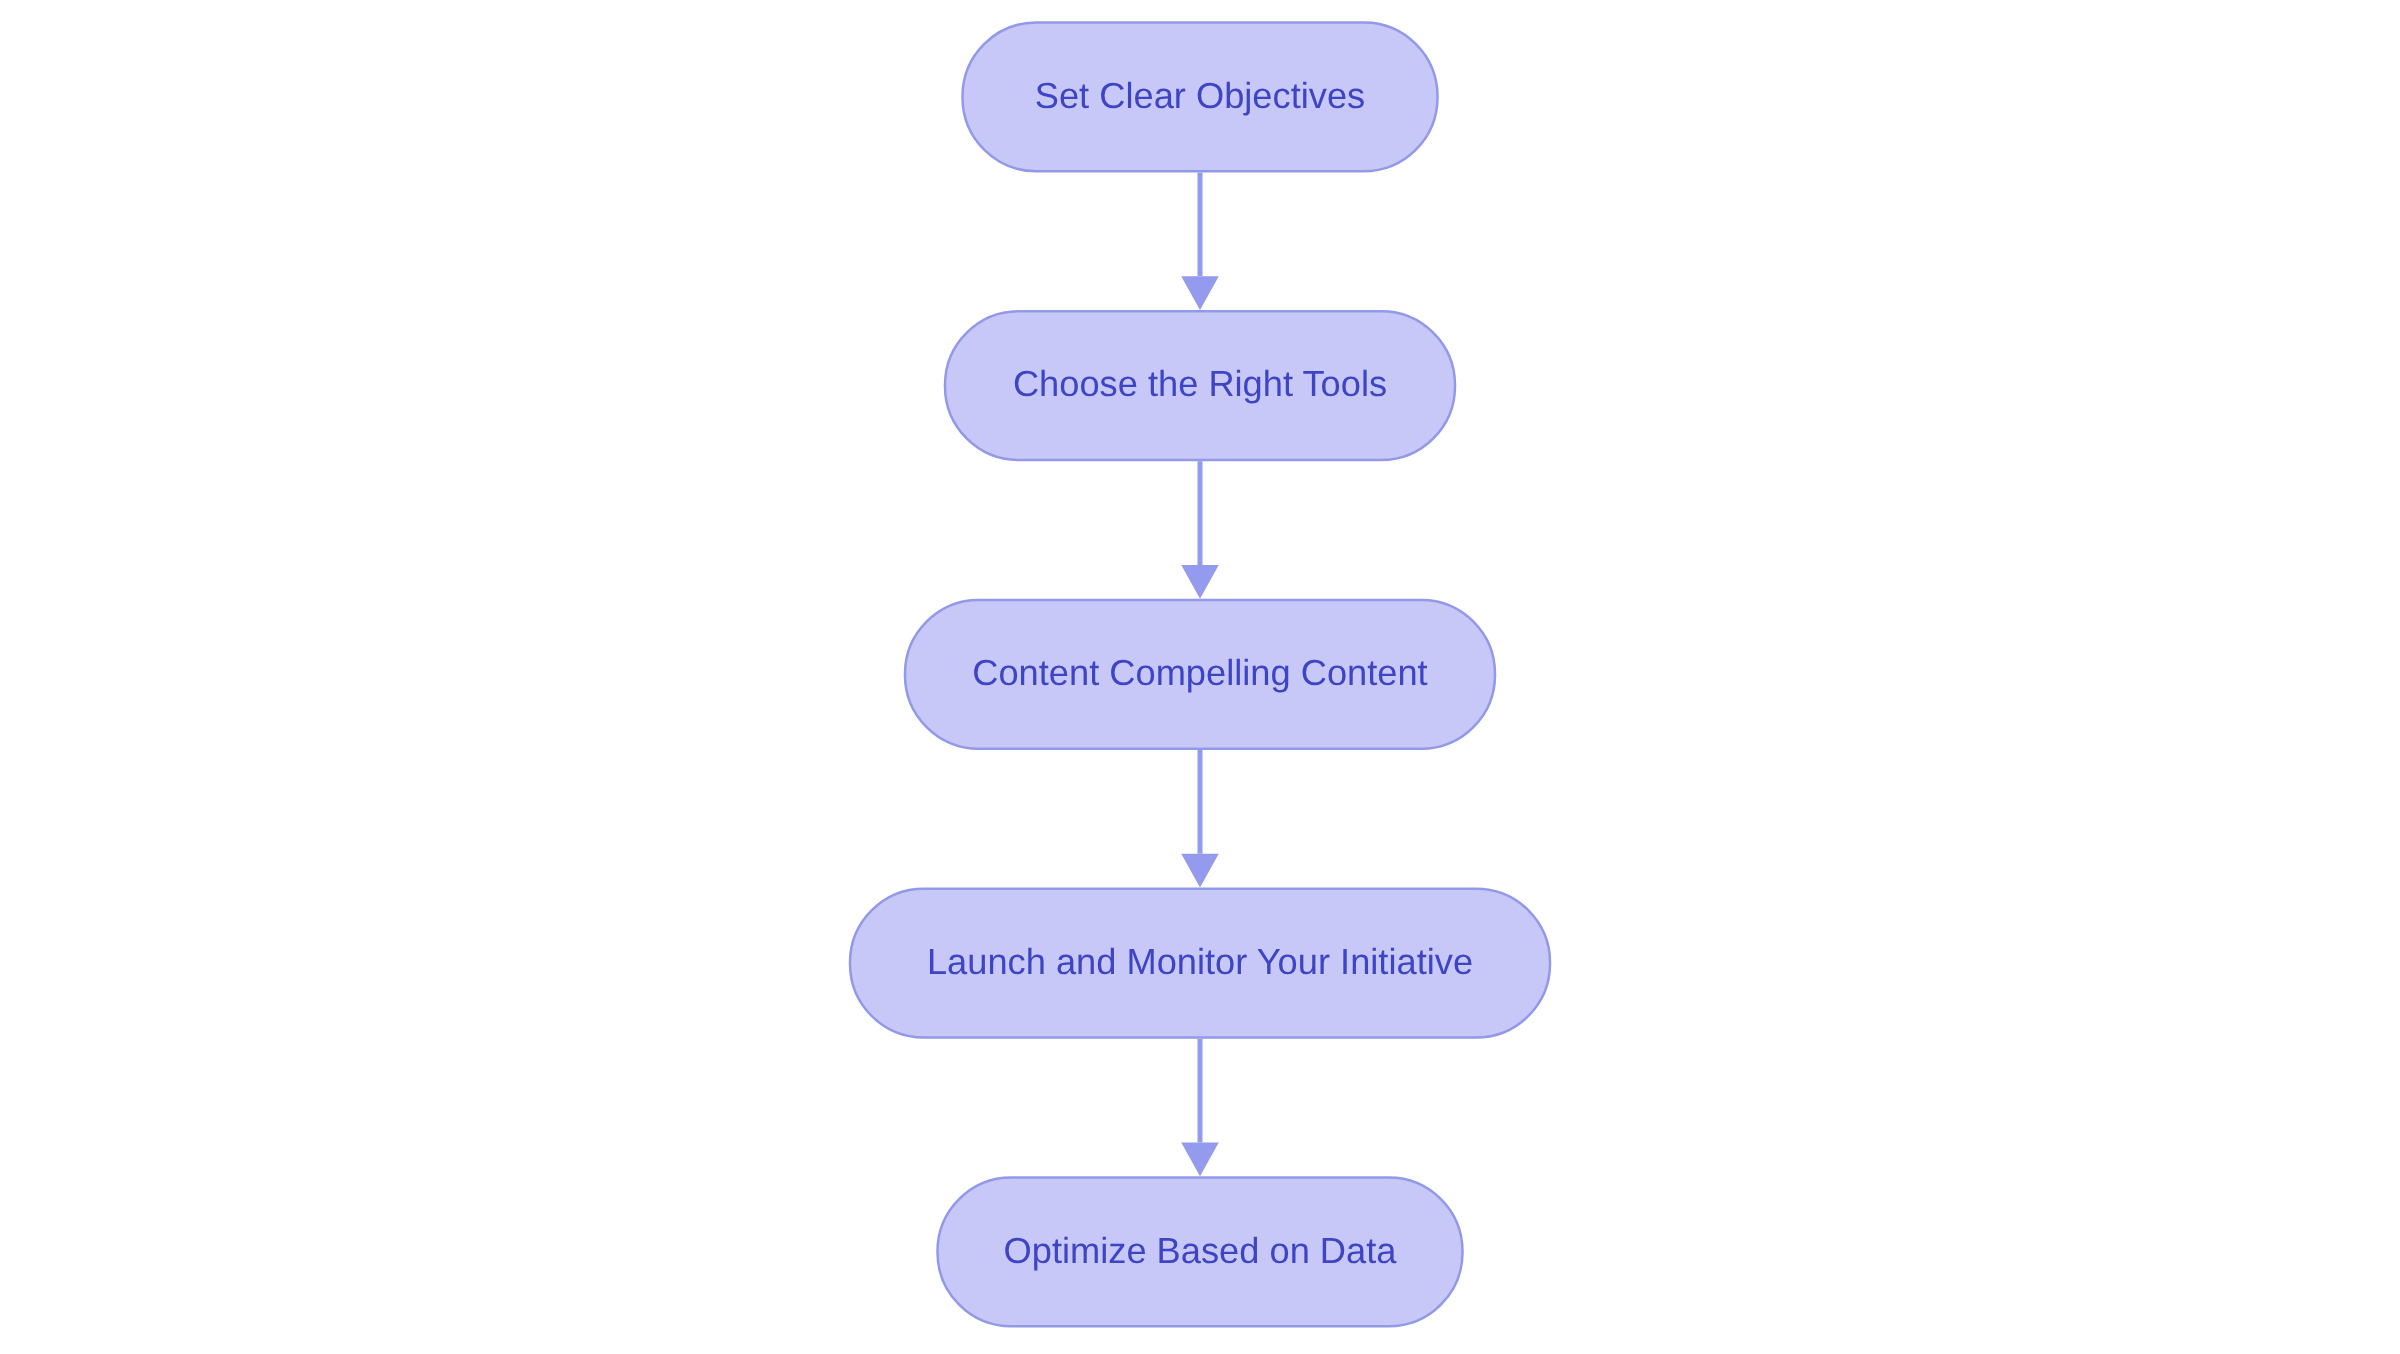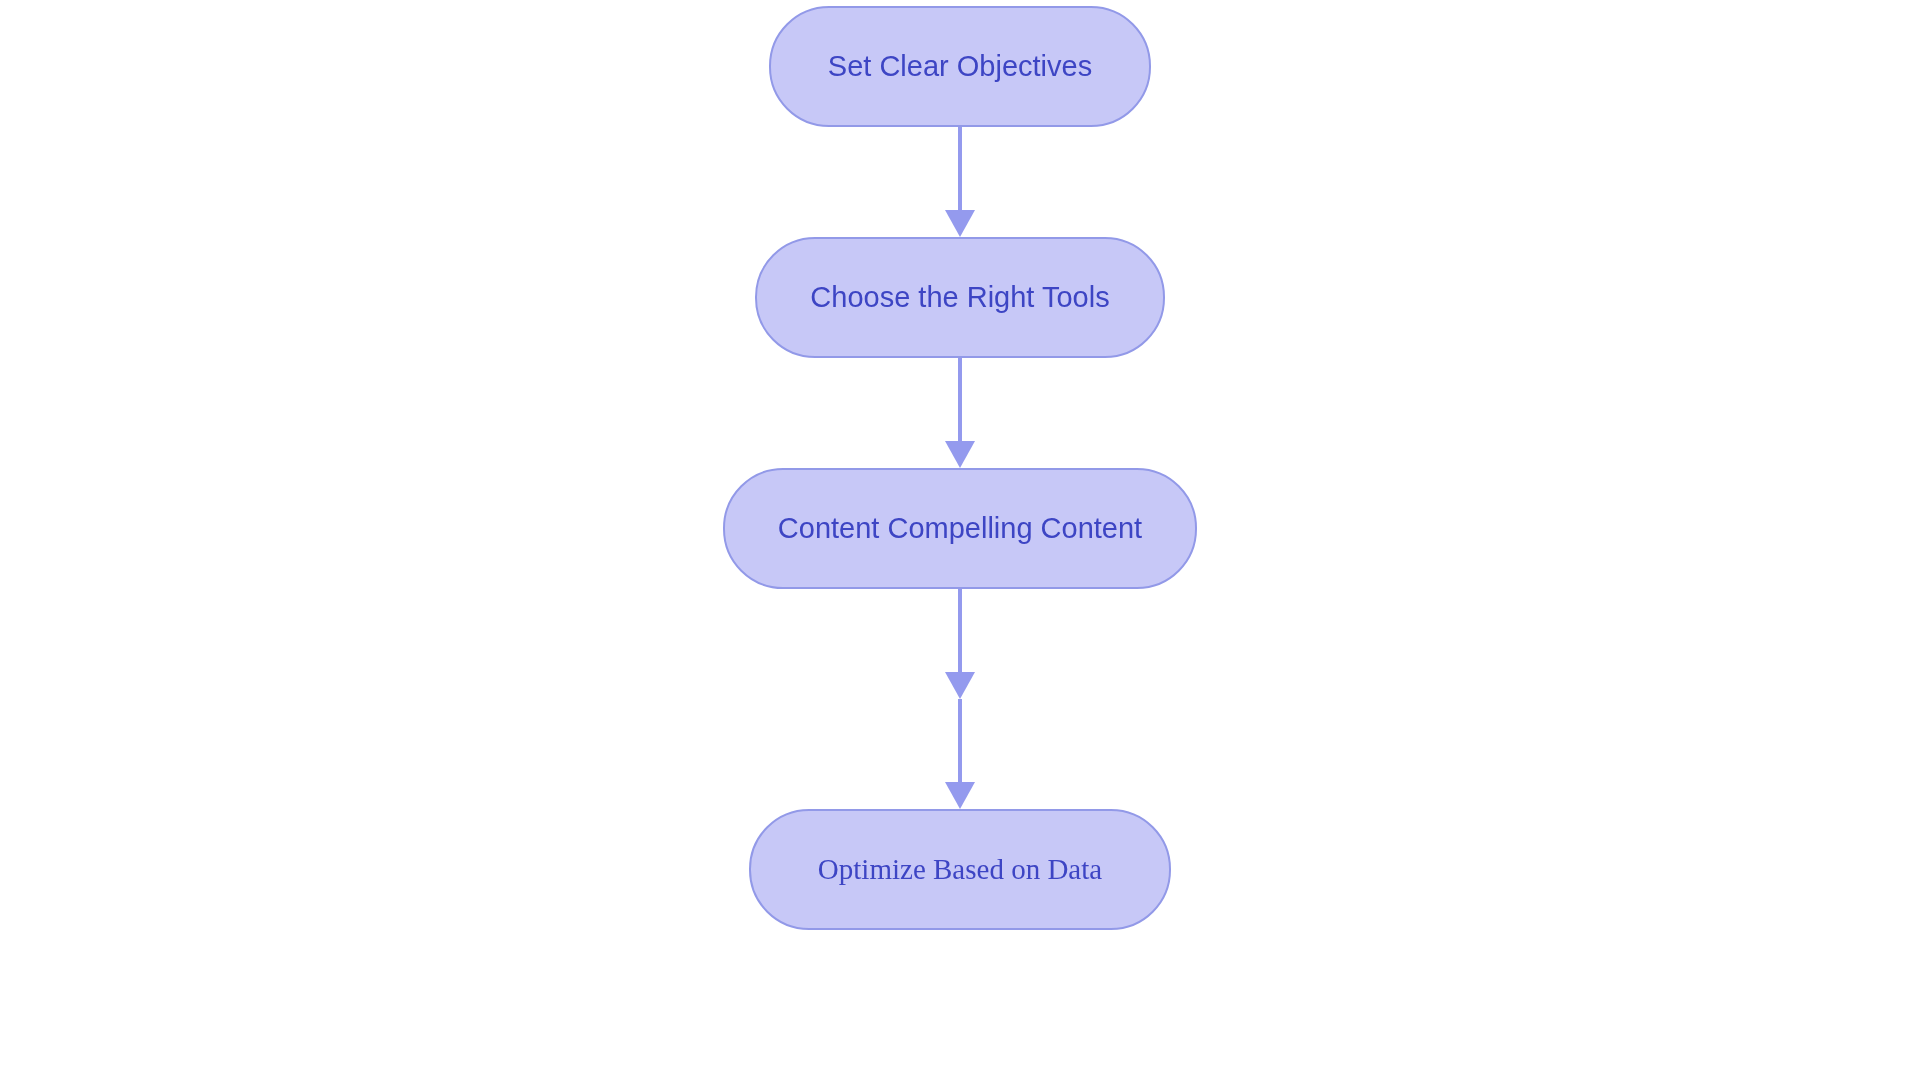--- a/index.html
+++ b/index.html
@@ -17,21 +17,21 @@
   .canvas {
     position: relative;
     width: 1920px;
     height: 1083px;
     background: var(--background);
     overflow: hidden;
   }
   .flow {
     position: absolute;
     left: 50%;
-    top: 6px;
+    top: 17px;
     transform: translateX(-50%);
     display: flex;
     flex-direction: column;
     align-items: center;
   }
   .node {
     height: 121px;
     border-radius: 60px;
     background: var(--node-fill);
     border: 2px solid var(--node-border);
@@ -43,21 +43,21 @@
   .node .label {
     color: var(--node-text);
     font-size: 29px;
     line-height: 1;
     white-space: nowrap;
   }
   .w1 { width: 382px; }
   .w2 { width: 410px; }
   .w3 { width: 474px; }
   .w4 { width: 562px; }
-  .w5 { width: 422px; font-family: Liberation Serif, serif; }
+  .w5 { width: 422px; }
   .connector {
     height: 110px;
     display: flex;
     flex-direction: column;
     align-items: center;
     flex: 0 0 auto;
   }
   .connector .line {
     width: 4px;
     flex: 1 1 auto;
@@ -97,20 +97,23 @@
 
     <div class="node w3">
       <span class="label">Content Compelling Content</span>
     </div>
 
     <div class="connector">
       <div class="line"></div>
       <div class="head"></div>
     </div>
 
+    <div class="node w4">
+      <span class="label">Launch and Monitor Your Initiative</span>
+    </div>
 
     <div class="connector">
       <div class="line"></div>
       <div class="head"></div>
     </div>
 
     <div class="node w5">
       <span class="label">Optimize Based on Data</span>
     </div>
 

